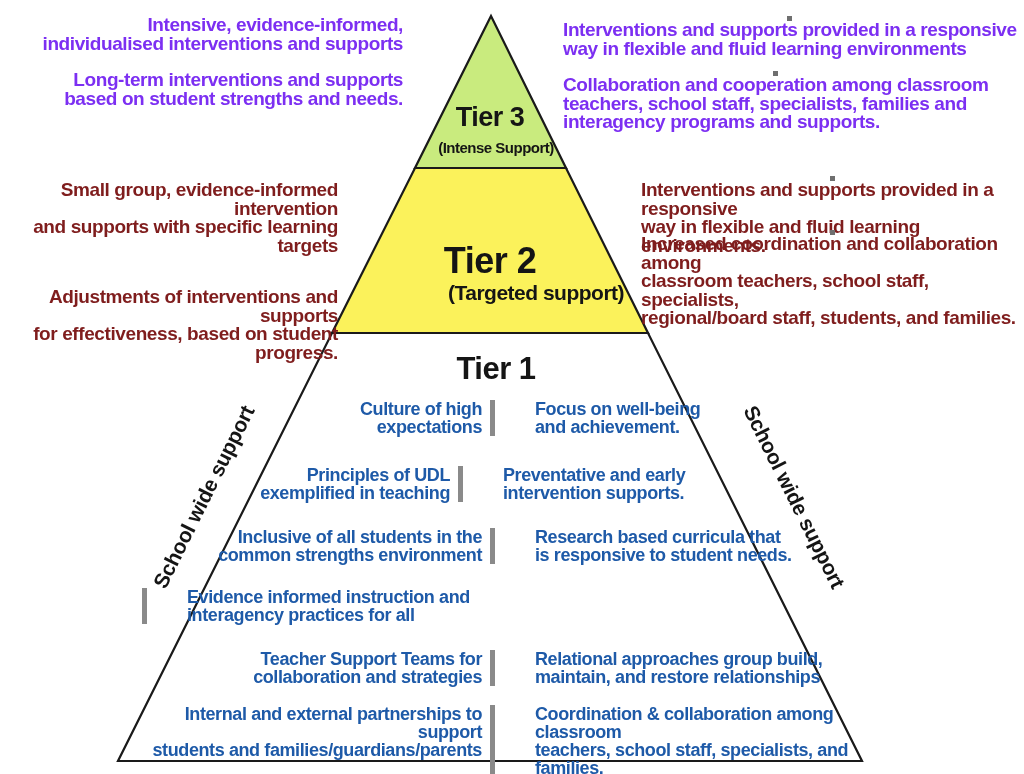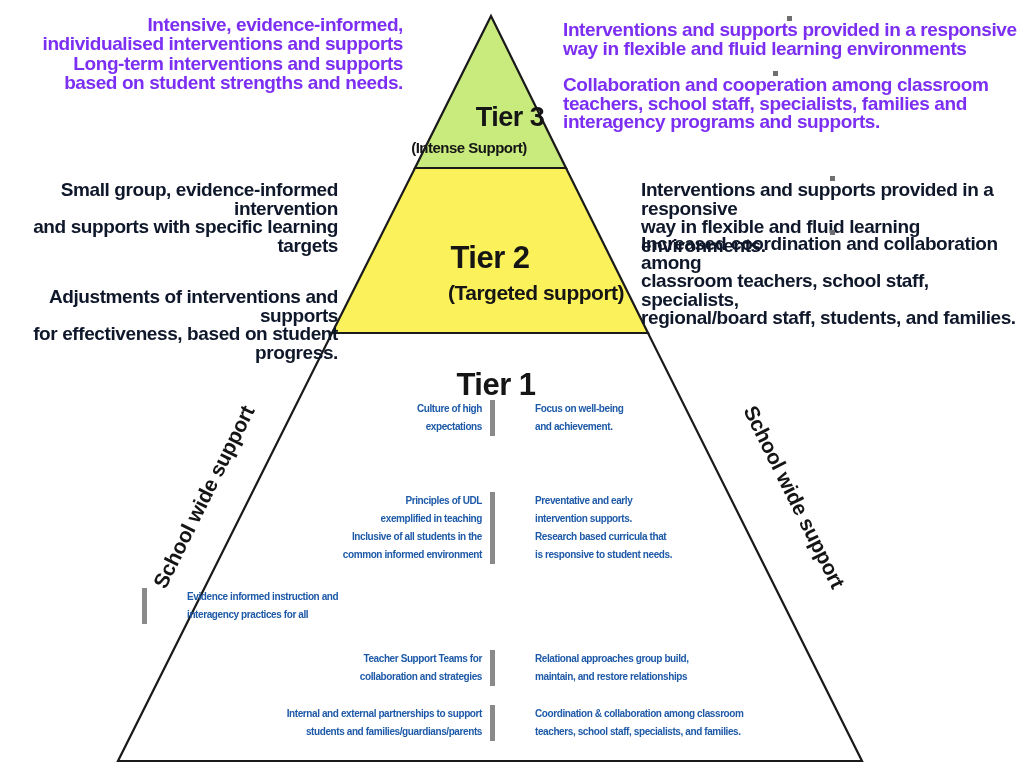--- a/index.html
+++ b/index.html
@@ -12,37 +12,37 @@
   
   .ann{
     position:absolute;display:flex;align-items:center;
     font-weight:bold;font-size:19px;line-height:18.5px;letter-spacing:-0.4px;
     white-space:pre-line;
   }
   .ann .bar{width:5px;background:#6f6f6f;flex:0 0 5px;}
   .ann.left-anchor{text-align:right;}
   .ann.right-anchor{text-align:left;flex-direction:column;}
   .purple{color:#7c2ff2;}
-  .blue{color:#0f172a;}
+  .blue{color:#7f1d1d;}
 
   
   .tier-title,.tier-sub{
     position:absolute;transform:translateX(-50%);color:#151515;font-weight:bold;
     white-space:nowrap;letter-spacing:-0.5px;
   }
   .t3-title{font-size:27px;}
   .t3-sub{font-size:15px;}
-  .t2-title{font-size:31px;text-align:center;}
+  .t2-title{font-size:36px;text-align:center;}
   .t2-sub{font-size:21px;}
   .t1-title{font-size:31px;}
 
   
   .t1row{
     position:absolute;left:142px;width:701px;display:flex;gap:8px;align-items:stretch;
-    color:#1e5aa8;font-weight:bold;font-size:10px;line-height:18px;letter-spacing:-0.4px;
+    color:#1e5aa8;font-weight:bold;font-size:18px;line-height:18px;letter-spacing:-0.4px;
     white-space:pre-line;
   }
   .t1row .cell-left{flex:0 0 340px;text-align:right;}
   .t1row .cell-right{flex:0 0 340px;text-align:left;margin-left:32px;}
   .t1row .bar{width:5px;background:#8a8a8a;flex:0 0 5px;}
 
   
   .side-label{
     position:absolute;color:#151515;font-weight:bold;font-size:21px;white-space:nowrap;
     letter-spacing:-0.3px;
@@ -54,37 +54,37 @@
 <body>
 
 <div class="canvas">
 
   <svg class="pyramid-svg" width="1024" height="774" viewBox="0 0 1024 774">
     <polygon points="332,333 648,333 862,761 118,761" stroke="#1a1a1a" stroke-width="2.2" fill="#ffffff"></polygon>
     <polygon points="415,168 566,168 648,333 332,333" stroke="#1a1a1a" stroke-width="2.2" fill="#fbf25b"></polygon>
     <polygon points="491,16 566,168 415,168" stroke="#1a1a1a" stroke-width="2.2" fill="#c9eb7e"></polygon>
   </svg>
 
-  <div class="tier-title t3-title" style="left:490px;top:102px;margin-left:20px;">Tier 3</div>
-  <div class="tier-sub t3-sub" style="left:469px;top:139px;">(Intense Support)</div>
+  <div class="tier-title t3-title" style="left:490px;top:102px;">Tier 3</div>
+  <div class="tier-sub t3-sub" style="left:496px;top:139px;">(Intense Support)</div>
 
   <div class="tier-title t2-title" style="left:490px;top:240px;">Tier 2</div>
   <div class="tier-sub t2-sub" style="left:490px;top:281px;margin-left:46px;">(Targeted support)</div>
 
-  <div class="tier-title t1-title" style="left:496px;top:351px;margin-top:16px;">Tier 1</div>
+  <div class="tier-title t1-title" style="left:496px;top:351px;">Tier 1</div>
 
   <div class="side-label left">School wide support</div>
   <div class="side-label right">School wide support</div>
 
   <div class="ann left-anchor purple" style="top:16px;right:616px;">
     <div>Intensive, evidence-informed,
 individualised interventions and supports</div>
     <div class="bar"></div>
   </div>
-  <div class="ann left-anchor purple" style="top:55px;right:616px;">
+  <div class="ann left-anchor purple" style="top:71px;right:616px;">
     <div>Long-term interventions and supports
 based on student strengths and needs.</div>
     <div class="bar"></div>
   </div>
   <div class="ann right-anchor purple" style="top:16px;left:563px;">
     <div class="bar"></div>
     <div>Interventions and supports provided in a responsive
 way in flexible and fluid learning environments</div>
   </div>
   <div class="ann right-anchor purple" style="top:71px;left:563px;">
@@ -116,30 +116,30 @@
 regional/board staff, students, and families.</div>
   </div>
 
   <div class="t1row" style="top:400px;">
     <div class="cell-left">Culture of high
 expectations</div>
     <div class="bar"></div>
     <div class="cell-right">Focus on well-being
 and achievement.</div>
   </div>
-  <div class="t1row" style="top:492px;">
+  <div class="t1row" style="top:466px;justify-content:flex-end;">
     <div class="cell-left">Principles of UDL
 exemplified in teaching</div>
     <div class="bar"></div>
     <div class="cell-right">Preventative and early
 intervention supports.</div>
   </div>
   <div class="t1row" style="top:528px;">
     <div class="cell-left">Inclusive of all students in the
-common informed environment</div>
+common strengths environment</div>
     <div class="bar"></div>
     <div class="cell-right">Research based curricula that
 is responsive to student needs.</div>
   </div>
   <div class="t1row" style="top:588px;">
     <div class="bar"></div>
     <div class="cell-right">Evidence informed instruction and
 interagency practices for all</div>
   </div>
   <div class="t1row" style="top:650px;">

